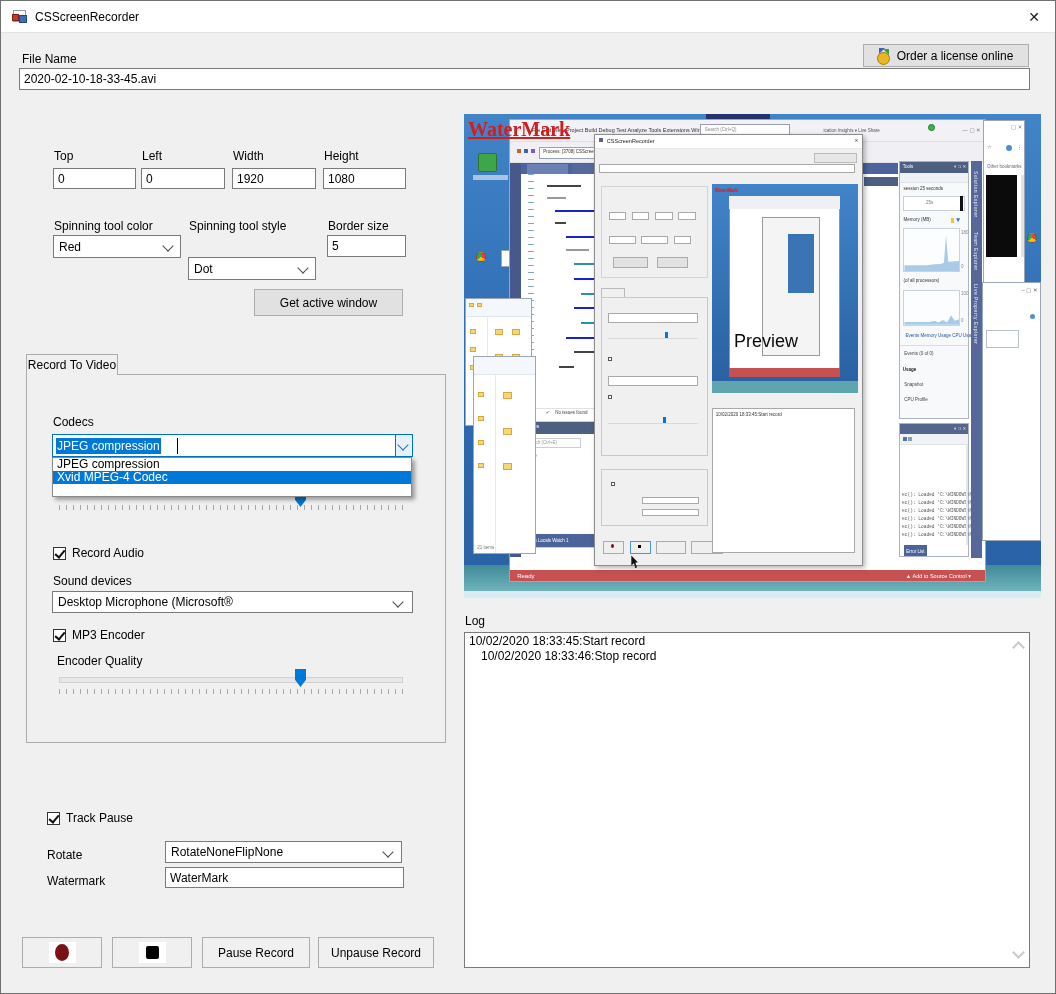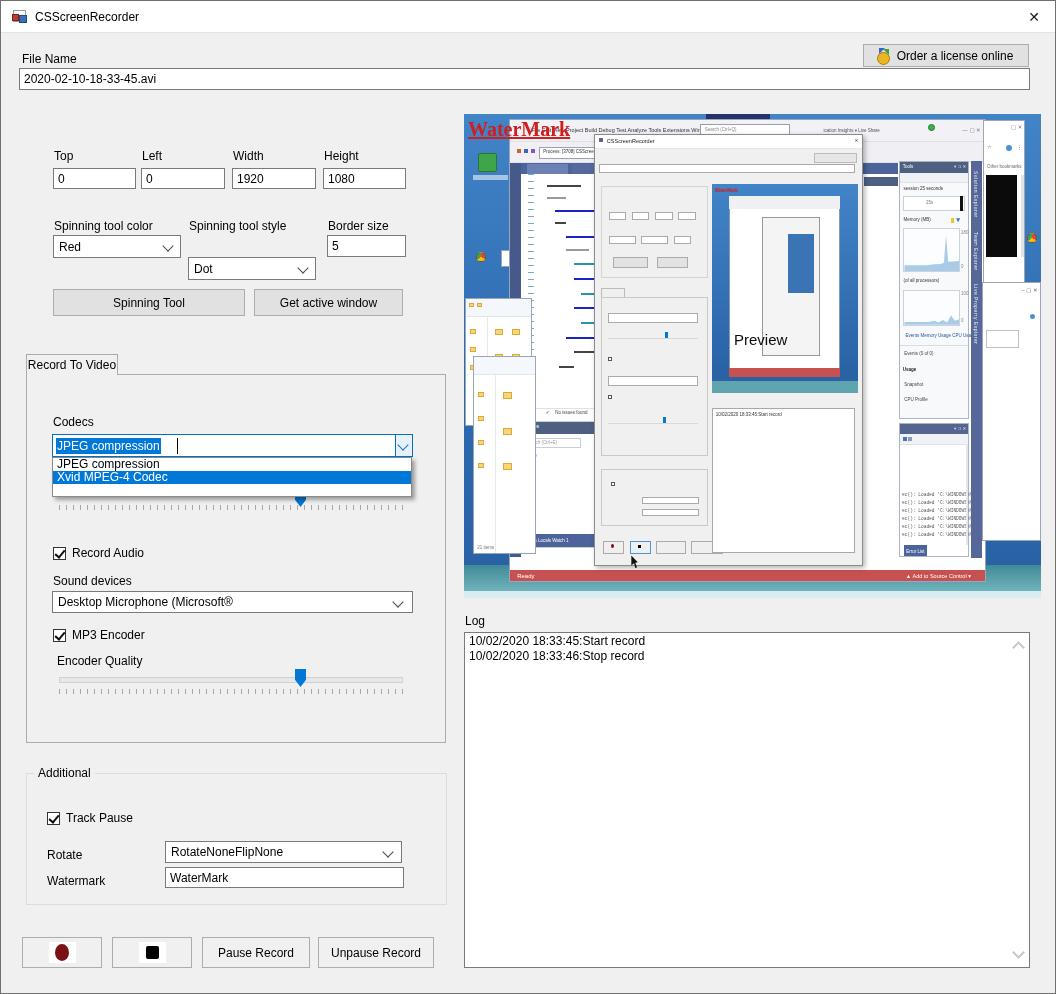--- a/index.html
+++ b/index.html
@@ -71,23 +71,20 @@
   <div class="combo" style="left:52px;top:234px;width:128px;height:23px;">
     <span>Red</span>
     <span class="chev" style="right:8px;top:6px;"></span>
   </div>
   <div class="combo" style="left:187px;top:234px;width:128px;height:23px;margin-top:22px;">
     <span>Dot</span>
     <span class="chev" style="right:8px;top:6px;"></span>
   </div>
   <input class="inp" style="left: 326px; top: 234px; width: 79px; height: 22px;" value="5">
 
-  <div class="btn" style="left:52px;top:288px;width:192px;height:27px;">
-    <span>Spinning Tool</span>
-  </div>
   <div class="btn" style="left:253px;top:288px;width:149px;height:27px;">
     <span>Get active window</span>
   </div>
 
   <div class="abs" style="left:25px;top:373px;width:420px;height:369px;border:1px solid #ACACAC;background:#F0F0F0;"></div>
   <div class="abs" style="left:25px;top:353px;width:92px;height:21px;border:1px solid #ACACAC;border-bottom:none;background:#F0F0F0;display:flex;align-items:center;justify-content:center;font-size:12px;z-index:2;">
     <span>Record To Video</span>
   </div>
 
 
@@ -123,23 +120,20 @@
   <span class="cb" style="left:52px;top:628px;">
       <i></i>
     </span>
   <div class="t12 abs" style="left:71px;top:627px;">MP3 Encoder</div>
 
   <div class="t12 abs" style="left:56px;top:653px;">Encoder Quality</div>
   <div class="track" style="left:58px;top:676px;width:342px;"></div>
   <div class="thumb" style="left:294px;top:668px;"></div>
   <div class="ticks" style="left:58px;top:688px;width:344px;height:5px;"></div>
 
-  <div class="grp" style="left:25px;top:772px;width:421px;height:132px;">
-    <span class="gt">Additional</span>
-  </div>
   <span class="cb" style="left:46px;top:811px;">
       <i></i>
     </span>
   <div class="t12 abs" style="left:65px;top:810px;">Track Pause</div>
   <div class="t12 abs" style="left:46px;top:847px;">Rotate</div>
   <div class="combo" style="left:164px;top:840px;width:237px;height:22px;">
     <span>RotateNoneFlipNone</span>
     <span class="chev" style="right:9px;top:6px;"></span>
   </div>
   <div class="t12 abs" style="left:46px;top:873px;">Watermark</div>
@@ -391,25 +385,25 @@
     <div class="mw" style="left:89.7%;top:34.8%;width:10.3%;height:53.5%;z-index:6;">
       <div class="t5" style="right:4%;top:1.5%;color:#666;">– ▢ ✕</div>
       <span style="right:8%;top:12%;width:5px;height:5px;border-radius:50%;background:#4A90D9;"></span>
       <span style="left:6%;top:18%;width:58%;height:7%;border:1px solid #B9C2CE;"></span>
     </div>
 
     <span class="chrome" style="left:97.6%;top:24.5%;width:10px;height:10px;z-index:2;"></span>
     <span class="chrome" style="left:97.6%;top:56%;width:10px;height:10px;z-index:2;"></span>
 
     <div style="left:0.7%;top:0.8%;position:absolute;z-index:8;font-family:'Liberation Serif',serif;font-weight:bold;font-size:20px;color:#D21D1D;text-decoration:underline;white-space:nowrap;">WaterMark</div>
-    <div style="left:46.8%;top:44.8%;position:absolute;z-index:8;font-size:15px;color:#0A0A0A;white-space:nowrap;">Preview</div>
+    <div style="left:46.8%;top:44.8%;position:absolute;z-index:8;font-size:18px;color:#0A0A0A;white-space:nowrap;">Preview</div>
     <span style="left:29%;top:91.2%;width:9px;height:13px;background:#111;clip-path:polygon(0 0,0 78%,30% 60%,46% 100%,62% 92%,45% 56%,72% 52%);z-index:9;filter:drop-shadow(0 0 1px #fff);"></span>
   </div>
 
   <div class="t12 abs" style="left:464px;top:613px;">Log</div>
   <div class="abs" style="left:463px;top:631px;width:566px;height:336px;background:#fff;border:1px solid #7A7A7A;overflow:hidden;">
     <div class="t12" style="padding:1px 4px 0 4px;">10/02/2020 18:33:45:Start record</div>
-    <div class="t12" style="padding:0 4px;">10/02/2020 18:33:46:Stop record</div>
+    <div class="t12" style="padding:0 16px;">10/02/2020 18:33:46:Stop record</div>
     <span class="schev" style="right:6px;top:10px;transform:rotate(-135deg);"></span>
     <span class="schev" style="right:6px;bottom:10px;transform:rotate(45deg);"></span>
   </div>
 
 </div>
 
 </body></html>

